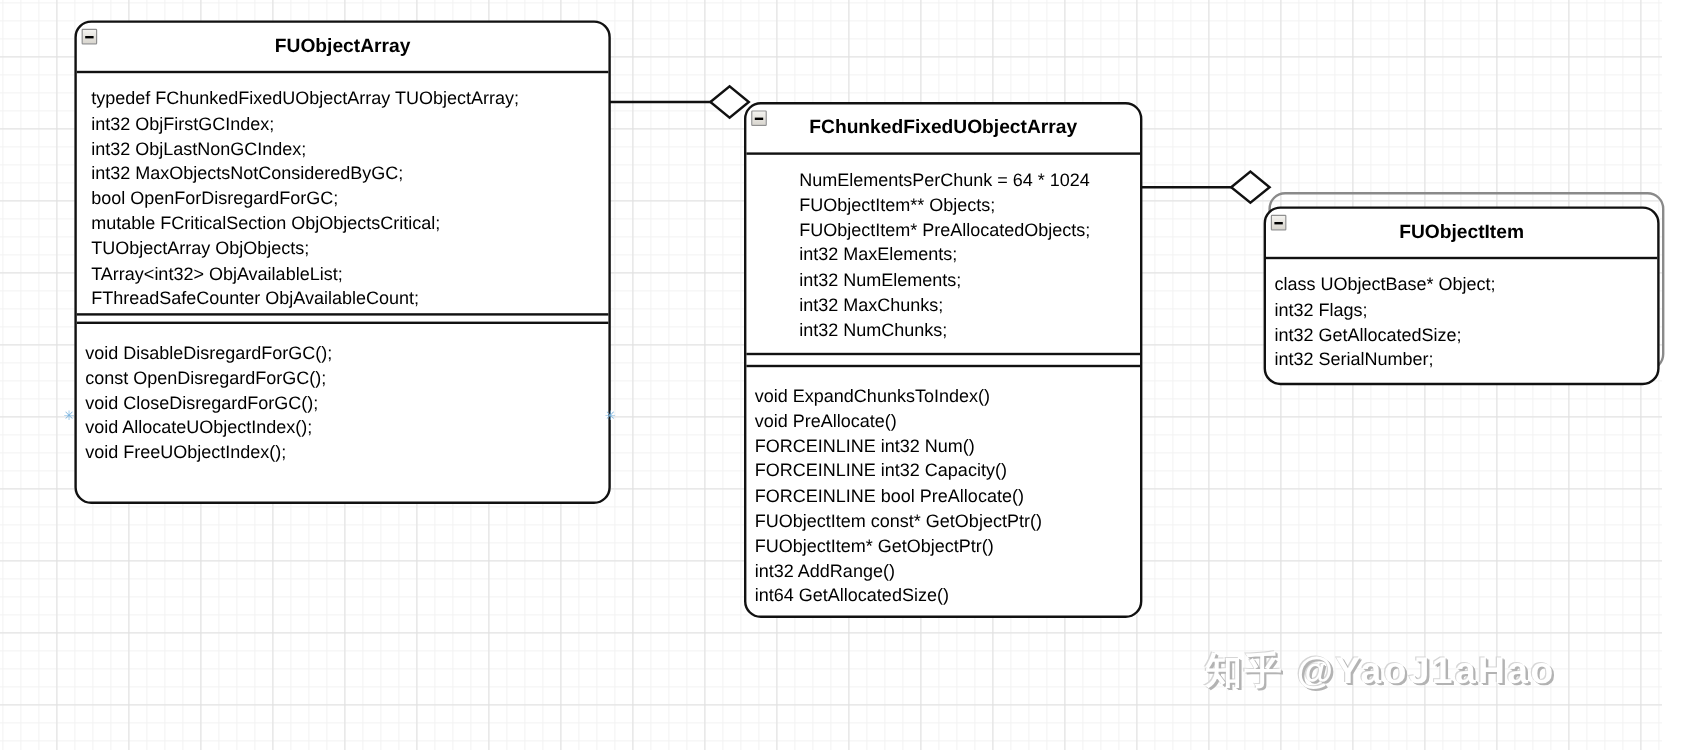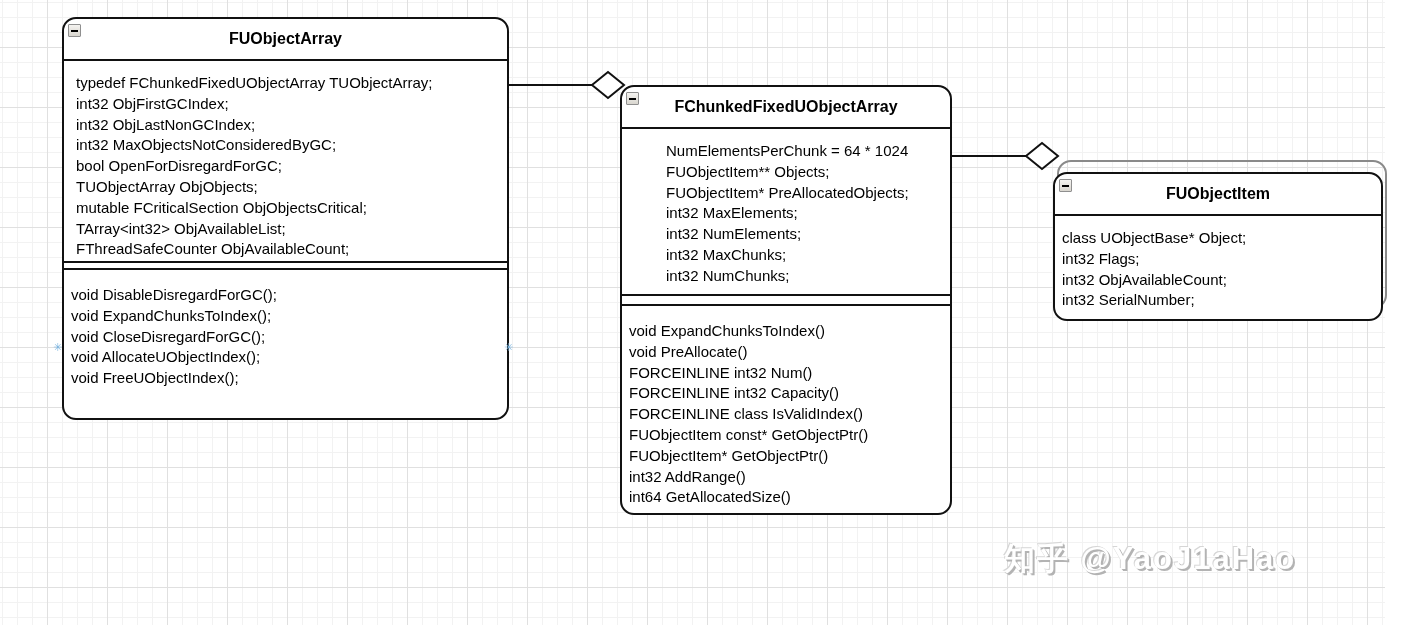--- a/index.html
+++ b/index.html
@@ -94,29 +94,29 @@
     <div class="uml-title">
       <span class="collapse-box"></span>
       <span>FUObjectArray</span>
     </div>
     <div class="compartment attrs" style="flex:0 0 202px;padding-left:12px;">
       <div class="member">typedef FChunkedFixedUObjectArray TUObjectArray;</div>
       <div class="member">int32 ObjFirstGCIndex;</div>
       <div class="member">int32 ObjLastNonGCIndex;</div>
       <div class="member">int32 MaxObjectsNotConsideredByGC;</div>
       <div class="member">bool OpenForDisregardForGC;</div>
+      <div class="member">mutable FCriticalSection ObjObjectsCritical;</div>
       <div class="member">TUObjectArray ObjObjects;</div>
-      <div class="member">mutable FCriticalSection ObjObjectsCritical;</div>
       <div class="member">TArray&lt;int32&gt; ObjAvailableList;</div>
       <div class="member">FThreadSafeCounter ObjAvailableCount;</div>
     </div>
     <div class="gap" style="height:5px;"></div>
     <div class="compartment methods">
       <div class="member">void DisableDisregardForGC();</div>
-      <div class="member">void ExpandChunksToIndex();</div>
+      <div class="member">const OpenDisregardForGC();</div>
       <div class="member">void CloseDisregardForGC();</div>
       <div class="member">void AllocateUObjectIndex();</div>
       <div class="member">void FreeUObjectIndex();</div>
     </div>
   </div>
 
   <div class="uml-class" style="left:620px;top:85px;width:332px;height:430px;">
     <div class="uml-title">
       <span class="collapse-box"></span>
       <span>FChunkedFixedUObjectArray</span>
@@ -129,37 +129,37 @@
       <div class="member">int32 NumElements;</div>
       <div class="member">int32 MaxChunks;</div>
       <div class="member">int32 NumChunks;</div>
     </div>
     <div class="gap" style="height:8px;"></div>
     <div class="compartment methods">
       <div class="member">void ExpandChunksToIndex()</div>
       <div class="member">void PreAllocate()</div>
       <div class="member">FORCEINLINE int32 Num()</div>
       <div class="member">FORCEINLINE int32 Capacity()</div>
-      <div class="member">FORCEINLINE class IsValidIndex()</div>
+      <div class="member">FORCEINLINE bool PreAllocate()</div>
       <div class="member">FUObjectItem const* GetObjectPtr()</div>
       <div class="member">FUObjectItem* GetObjectPtr()</div>
       <div class="member">int32 AddRange()</div>
       <div class="member">int64 GetAllocatedSize()</div>
     </div>
   </div>
 
   <div class="uml-class" style="left:1053px;top:172px;width:330px;height:149px;">
     <div class="uml-title">
       <span class="collapse-box"></span>
       <span>FUObjectItem</span>
     </div>
     <div class="compartment" style="flex:1 1 auto;">
       <div class="member">class UObjectBase* Object;</div>
       <div class="member">int32 Flags;</div>
-      <div class="member">int32 ObjAvailableCount;</div>
+      <div class="member">int32 GetAllocatedSize;</div>
       <div class="member">int32 SerialNumber;</div>
     </div>
   </div>
 
   <div class="conn-point" style="left:53px;top:343px;">✳</div>
   <div class="conn-point" style="left:504px;top:343px;">✳</div>
 
   <div class="watermark">知乎 @YaoJ1aHao</div>
 
 </div>

